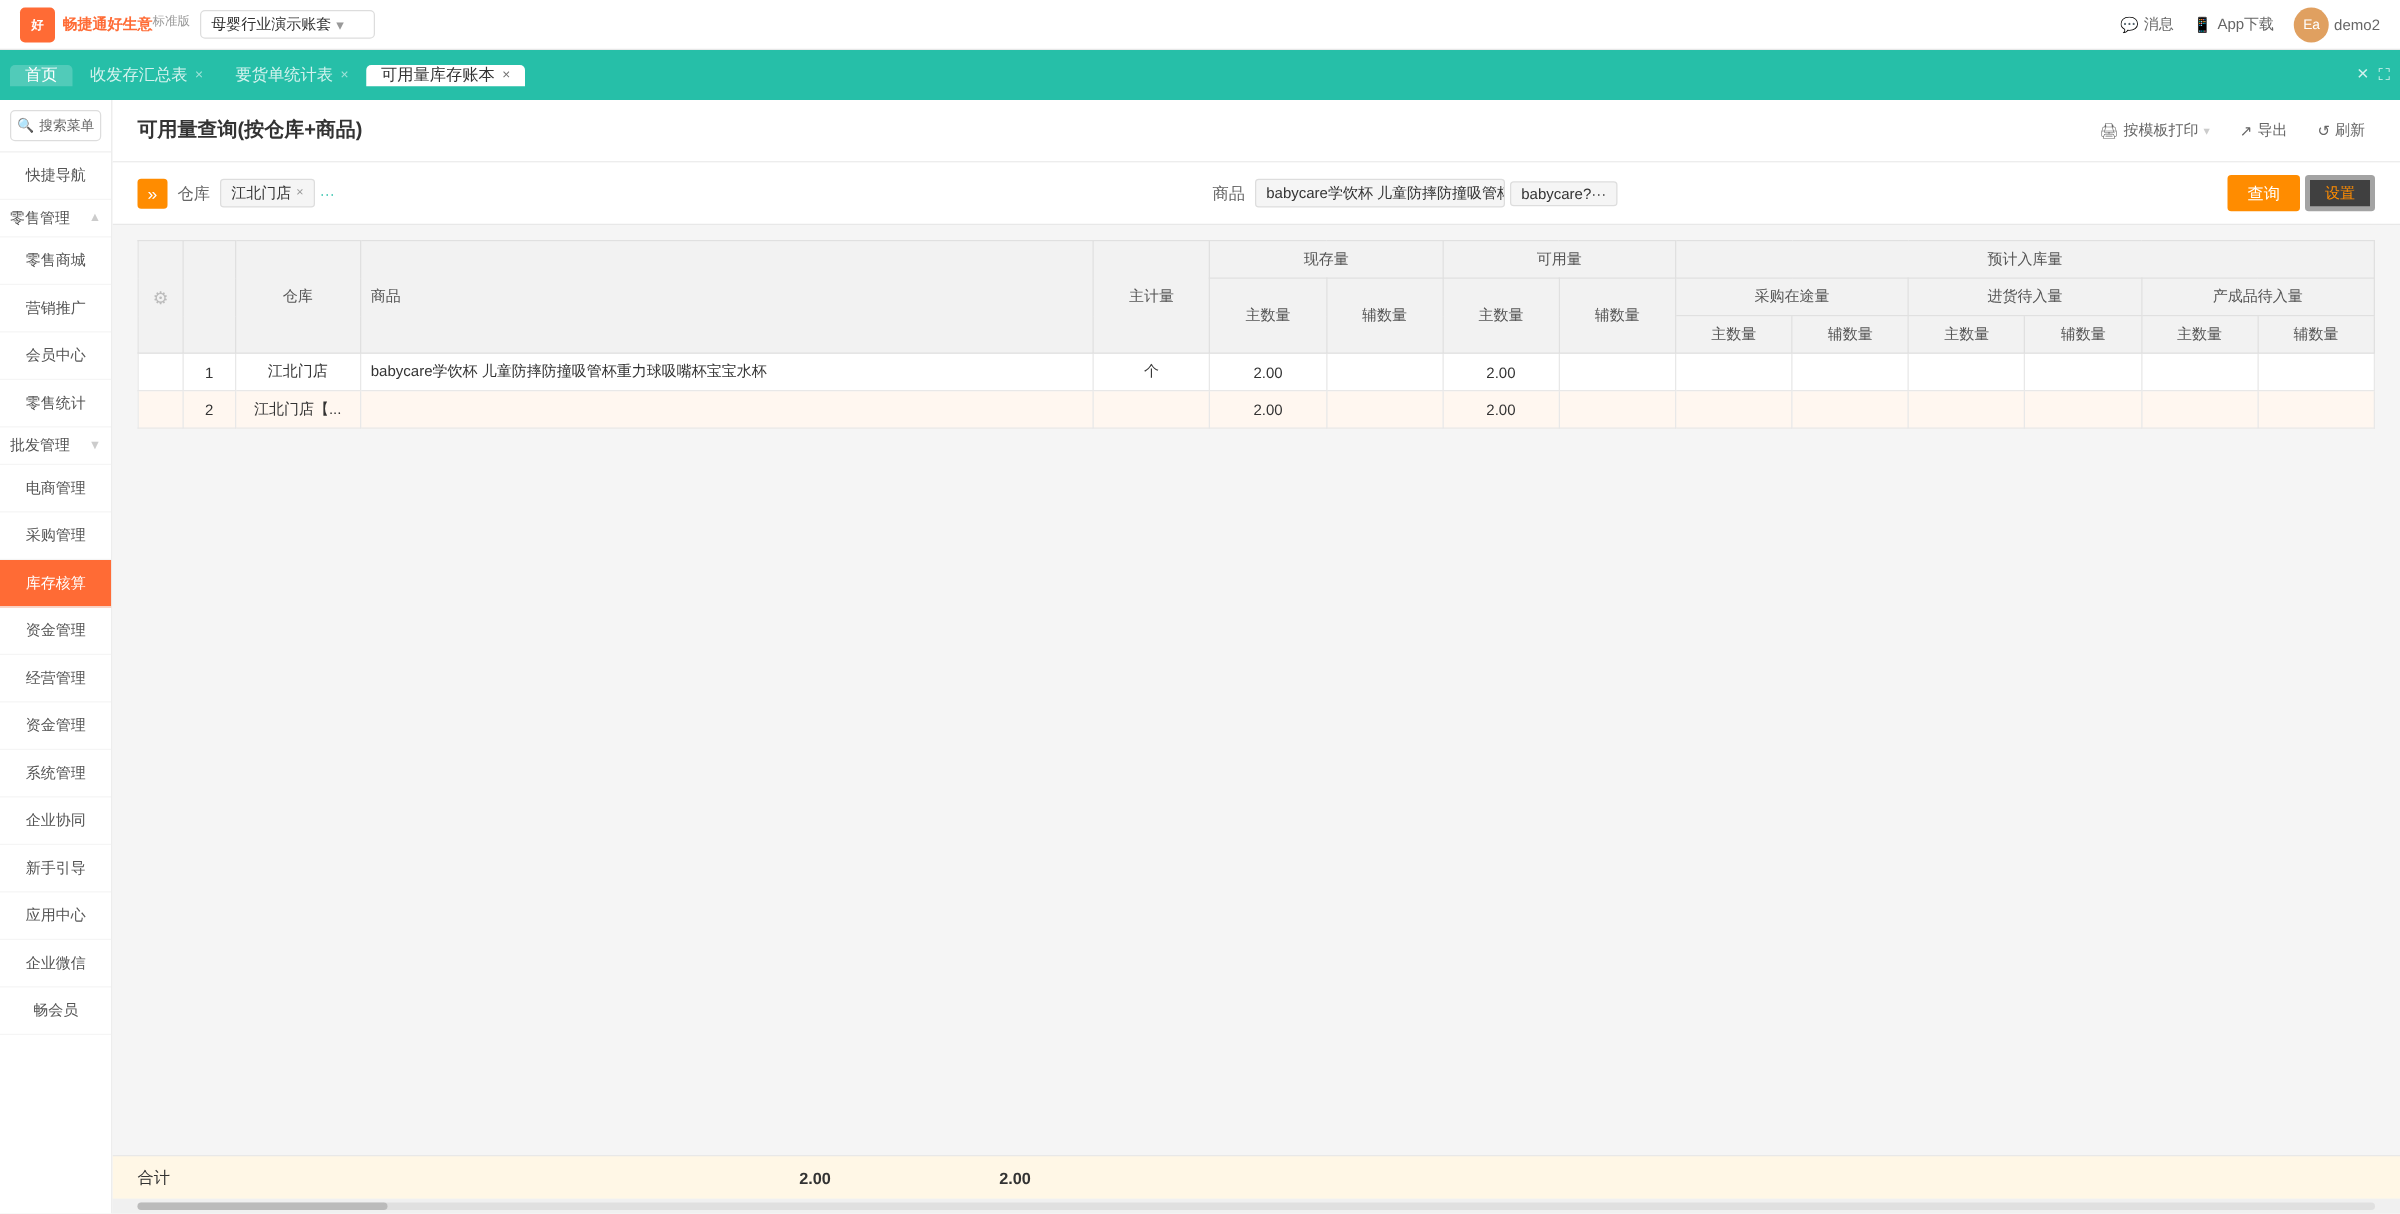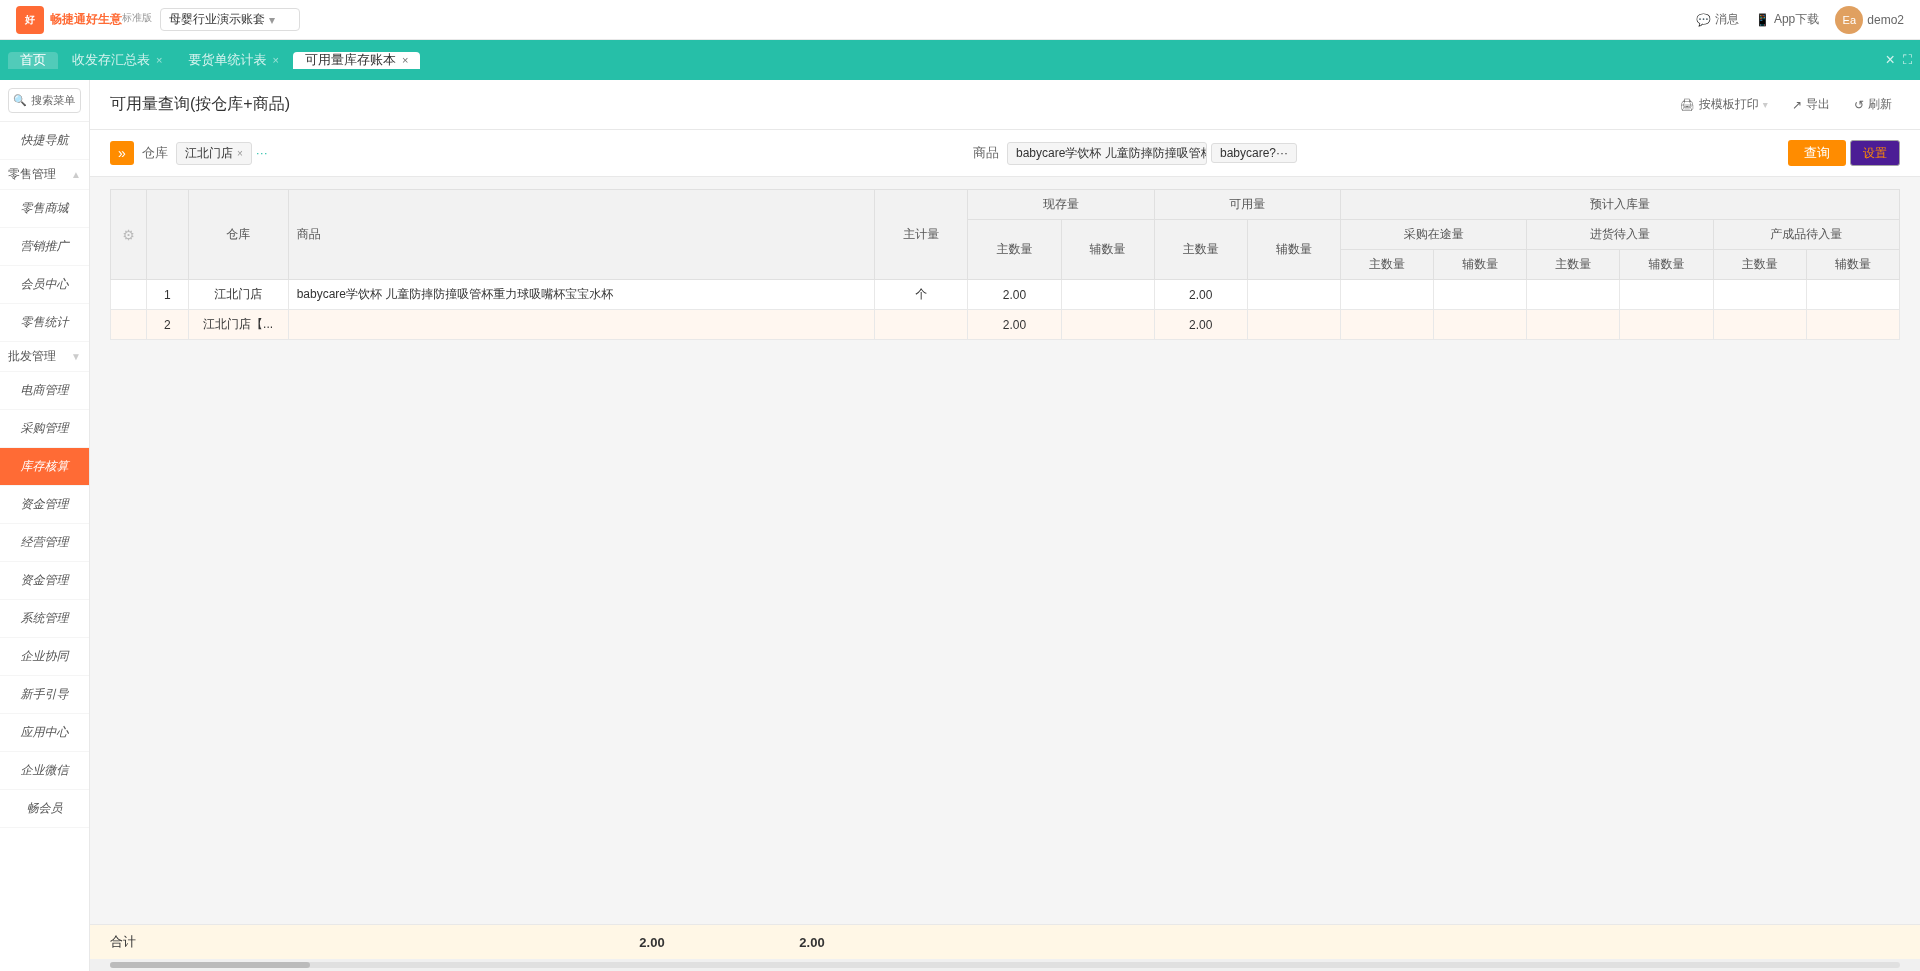--- a/index.html
+++ b/index.html
@@ -24,47 +24,47 @@
     .tab-bar-right { margin-left: auto; display: flex; align-items: center; gap: 8px; }
     .tab-bar-btn { color: rgba(255,255,255,0.8); cursor: pointer; font-size: 16px; }
 
     
     .main-layout { display: flex; flex: 1; overflow: hidden; }
 
     
     .sidebar { width: 90px; background: #fff; border-right: 1px solid #e8e8e8; display: flex; flex-direction: column; flex-shrink: 0; overflow-y: auto; }
     .sidebar-search { padding: 8px; border-bottom: 1px solid #f0f0f0; }
     .sidebar-search-btn { width: 100%; background: none; border: 1px solid #ddd; border-radius: 4px; padding: 4px; font-size: 11px; color: #666; cursor: pointer; display: flex; align-items: center; justify-content: center; gap: 4px; }
-    .sidebar-nav-item { padding: 10px 8px; text-align: center; font-size: 12px; color: #555; cursor: pointer; border-bottom: 1px solid #f5f5f5; font-style: italic; }
+    .sidebar-nav-item { padding: 10px 8px; text-align: center; font-size: 12px; color: #555; cursor: pointer; border-bottom: 1px solid #f5f5f5; }
     .sidebar-nav-item.active { background: #ff6b35; color: #fff; }
     .sidebar-section { padding: 6px 8px; font-size: 12px; color: #555; cursor: pointer; border-bottom: 1px solid #f5f5f5; display: flex; align-items: center; justify-content: space-between; }
 
     
     .content-area { flex: 1; display: flex; flex-direction: column; overflow: hidden; background: #f5f5f5; }
 
     
     .page-header { background: #fff; padding: 12px 20px; display: flex; align-items: center; justify-content: space-between; border-bottom: 1px solid #e8e8e8; flex-shrink: 0; }
-    .page-title { font-size: 16px; font-weight: normal; color: #333; }
+    .page-title { font-size: 16px; font-weight: bold; color: #333; }
     .page-actions { display: flex; align-items: center; gap: 8px; }
     .action-btn { display: flex; align-items: center; gap: 4px; font-size: 12px; color: #666; cursor: pointer; padding: 4px 8px; border: none; background: none; }
 
     
     .filter-area { background: #fff; padding: 10px 20px; border-bottom: 1px solid #e8e8e8; display: flex; align-items: center; gap: 8px; flex-shrink: 0; }
     .filter-expand-btn { width: 24px; height: 24px; background: #ff8c00; border-radius: 3px; display: flex; align-items: center; justify-content: center; cursor: pointer; color: #fff; font-size: 14px; flex-shrink: 0; }
     .filter-label { font-size: 13px; color: #666; flex-shrink: 0; }
     .filter-tags { display: flex; align-items: center; gap: 4px; flex: 1; }
     .filter-tag { background: #f5f5f5; border: 1px solid #ddd; border-radius: 3px; padding: 2px 8px; font-size: 12px; display: flex; align-items: center; gap: 4px; }
     .filter-tag-close { cursor: pointer; color: #999; font-size: 10px; }
     .filter-more { color: #26bfa8; cursor: pointer; font-size: 12px; }
     .filter-product-label { font-size: 13px; color: #666; margin-left: 16px; flex-shrink: 0; }
     .filter-product-tags { display: flex; align-items: center; gap: 4px; flex: 1; }
     .filter-product-tag { background: #f5f5f5; border: 1px solid #ddd; border-radius: 3px; padding: 2px 8px; font-size: 12px; display: flex; align-items: center; gap: 4px; max-width: 200px; overflow: hidden; text-overflow: ellipsis; white-space: nowrap; }
     .filter-actions { display: flex; flex-direction: row; gap: 4px; margin-left: auto; }
     .query-btn { background: #ff8c00; color: #fff; border: none; border-radius: 3px; padding: 4px 16px; font-size: 13px; cursor: pointer; }
-    .setting-btn { background: #4c1d95; color: #ff8c00; border: 1px solid #a3a3a3; border-radius: 3px; padding: 2px 12px; font-size: 12px; cursor: pointer; }
+    .setting-btn { background: #404040; color: #ff8c00; border: 4px solid #a3a3a3; border-radius: 3px; padding: 2px 12px; font-size: 12px; cursor: pointer; }
 
     
     .table-area { flex: 1; overflow: auto; padding: 12px 20px; background: #f5f5f5; }
     .data-table { width: 100%; border-collapse: collapse; background: #fff; font-size: 12px; }
     .data-table th { background: #f2f2f2; border: 1px solid #e0e0e0; padding: 6px 8px; text-align: center; font-weight: 500; color: #555; white-space: nowrap; }
     .data-table td { border: 1px solid #e8e8e8; padding: 6px 8px; text-align: center; color: #333; }
     .data-table .col-gear { width: 36px; }
     .data-table .col-warehouse { width: 100px; }
     .data-table .col-product { text-align: left; }
     .th-group { text-align: center; }

